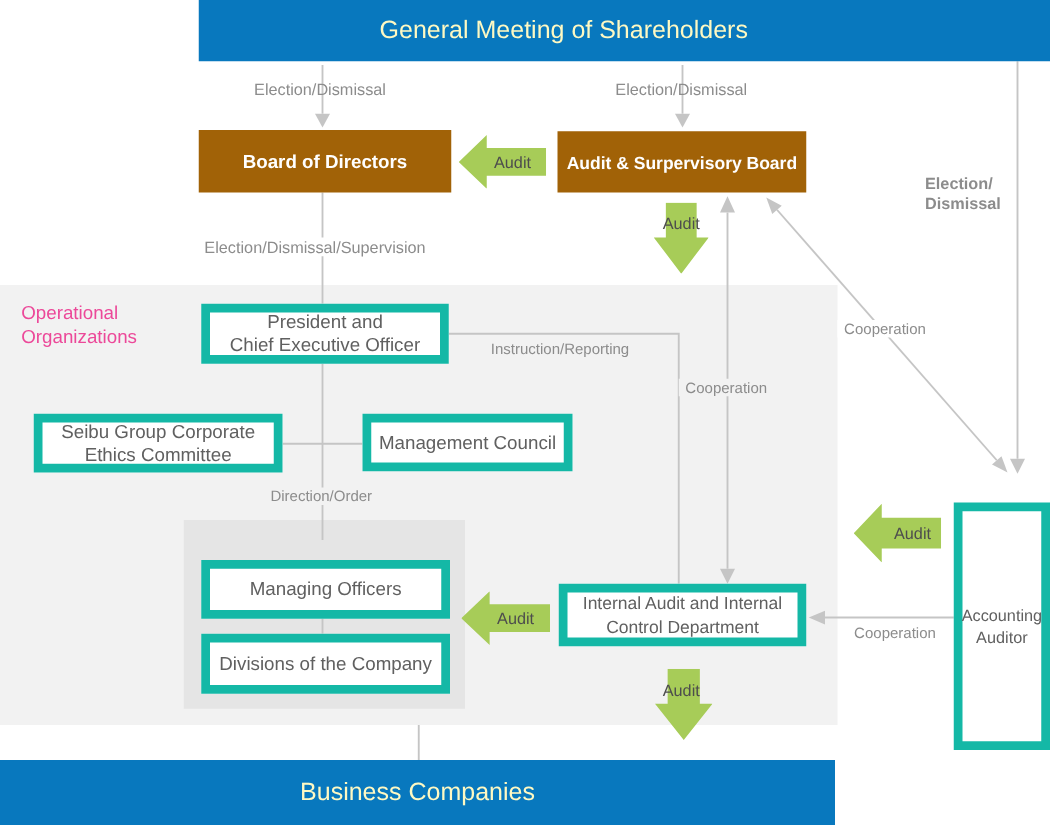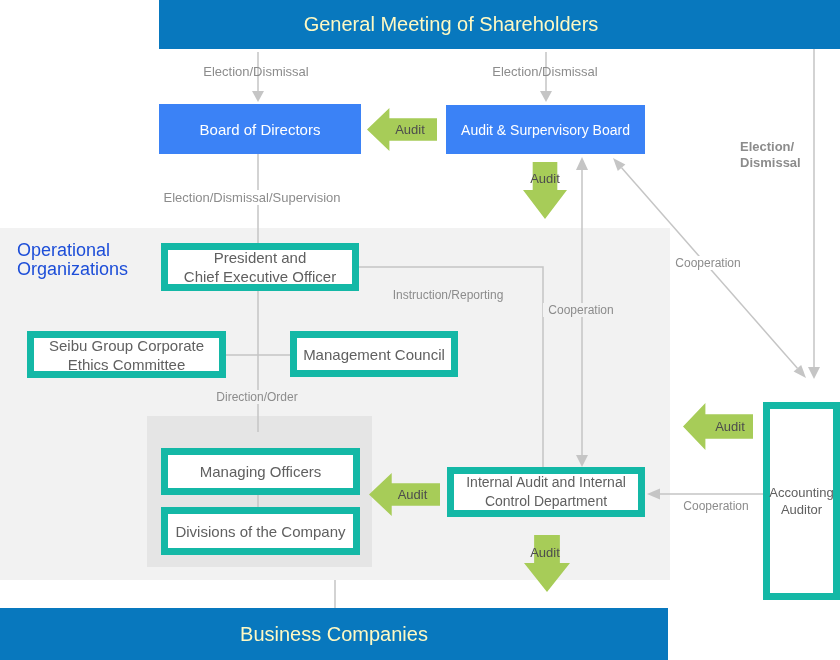--- a/index.html
+++ b/index.html
@@ -12,50 +12,50 @@
 
   
   .lines{position:absolute;left:0;top:0;width:840px;height:660px;}
 
   
   .banner{position:absolute;background:#0878be;color:#fef9c3;display:flex;align-items:center;justify-content:center;}
   .banner-top{left:159px;top:0;width:681px;height:49px;font-size:20px;padding-right:97px;box-sizing:border-box;}
   .banner-bottom{left:0;top:608px;width:668px;height:52px;font-size:20px;}
 
   
-  .bluebox{position:absolute;background:#3b82f6;color:#ffffff;display:flex;align-items:center;justify-content:center;text-align:center;}
+  .bluebox{position:absolute;background:#a16207;color:#ffffff;display:flex;align-items:center;justify-content:center;text-align:center;font-weight:bold;}
   .box-bod{left:159px;top:104px;width:202px;height:50px;font-size:15px;}
   .box-asb{left:446px;top:105px;width:199px;height:49px;font-size:14px;}
 
   
   .whitebox{position:absolute;background:#ffffff;border:7px solid #14b8a6;box-sizing:border-box;color:#606060;
             display:flex;flex-direction:column;align-items:center;justify-content:center;text-align:center;
             font-size:15px;line-height:19px;}
   .box-president{left:161px;top:243px;width:198px;height:48px;}
   .box-seibu{left:27px;top:331px;width:199px;height:47px;}
   .box-mc{left:290px;top:331px;width:168px;height:46px;}
   .box-managing{left:161px;top:448px;width:199px;height:47px;}
   .box-divisions{left:161px;top:507px;width:199px;height:48px;}
   .box-internal{left:447px;top:467px;width:198px;height:50px;font-size:14px;}
   .box-accounting{left:763px;top:402px;width:77px;height:198px;font-size:13px;line-height:17px;}
 
   
-  .oporg{position:absolute;left:17px;top:241px;color:#1d4ed8;font-size:18px;line-height:19px;}
+  .oporg{position:absolute;left:17px;top:241px;color:#ec4899;font-size:15px;line-height:19px;}
 
   
   .lbl{position:absolute;color:#8c8c8c;font-size:13px;display:flex;justify-content:center;}
   .lbl > span{padding:0 5px;}
   .bg-white > span{background:#ffffff;}
   .bg-panel > span{background:#f2f2f2;}
   .lbl-ed1{left:156px;top:64px;width:200px;}
   .lbl-ed2{left:445px;top:64px;width:200px;}
   .lbl-eds{left:102px;top:190px;width:300px;}
   .lbl-edr{left:740px;top:139px;width:90px;flex-direction:column;line-height:16px;}
   .lbl-edr > span{padding:0;background:none;font-weight:bold;}
-  .lbl-ir{left:348px;top:288px;width:200px;font-size:12px;}
+  .lbl-ir{left:348px;top:272px;width:200px;font-size:12px;}
   .lbl-coop-v{left:531px;top:303px;width:100px;font-size:12px;}
   .lbl-coop-d{left:658px;top:256px;width:100px;font-size:12px;}
   .lbl-coop-h{left:666px;top:499px;width:100px;font-size:12px;}
   .lbl-do{left:157px;top:390px;width:200px;font-size:12px;}
 
   
   .garrow{position:absolute;background:#a7cc58;}
   .arrow-left{clip-path:polygon(0% 50%,32% 0%,32% 24%,100% 24%,100% 76%,32% 76%,32% 100%);}
   .arrow-down{clip-path:polygon(50% 100%,0% 49%,22% 49%,22% 0%,78% 0%,78% 49%,100% 49%);}
   .ga1{left:367px;top:108px;width:70px;height:43px;}

